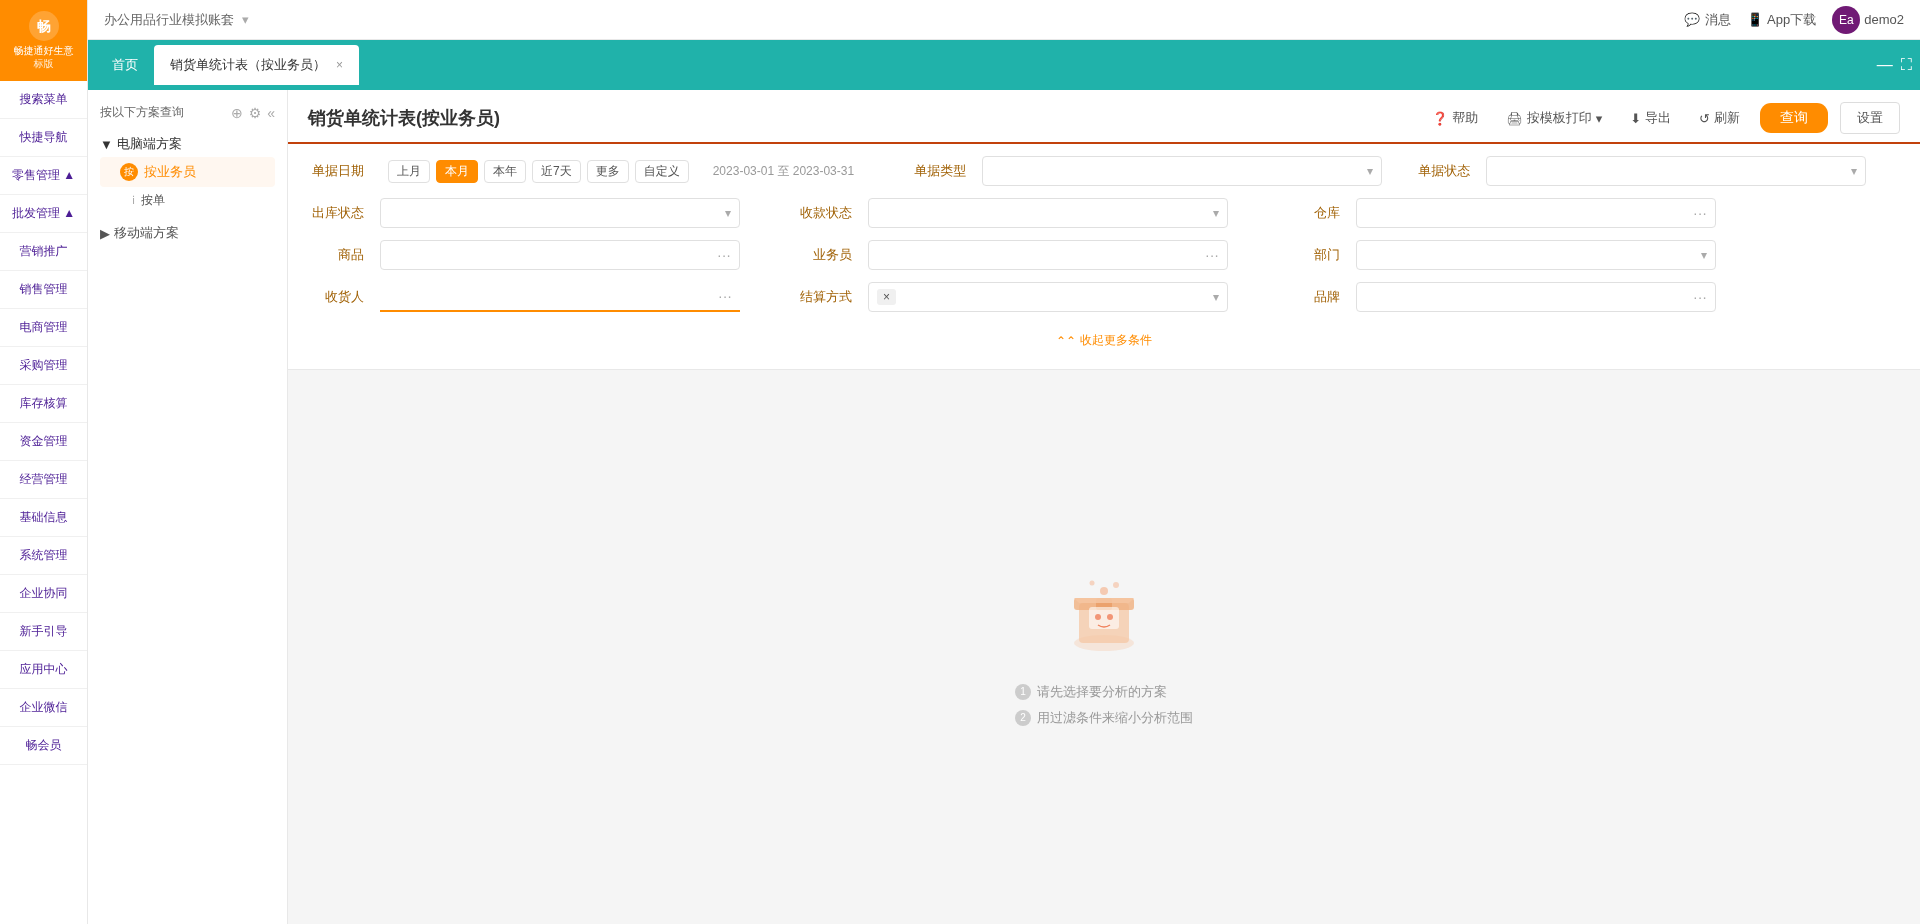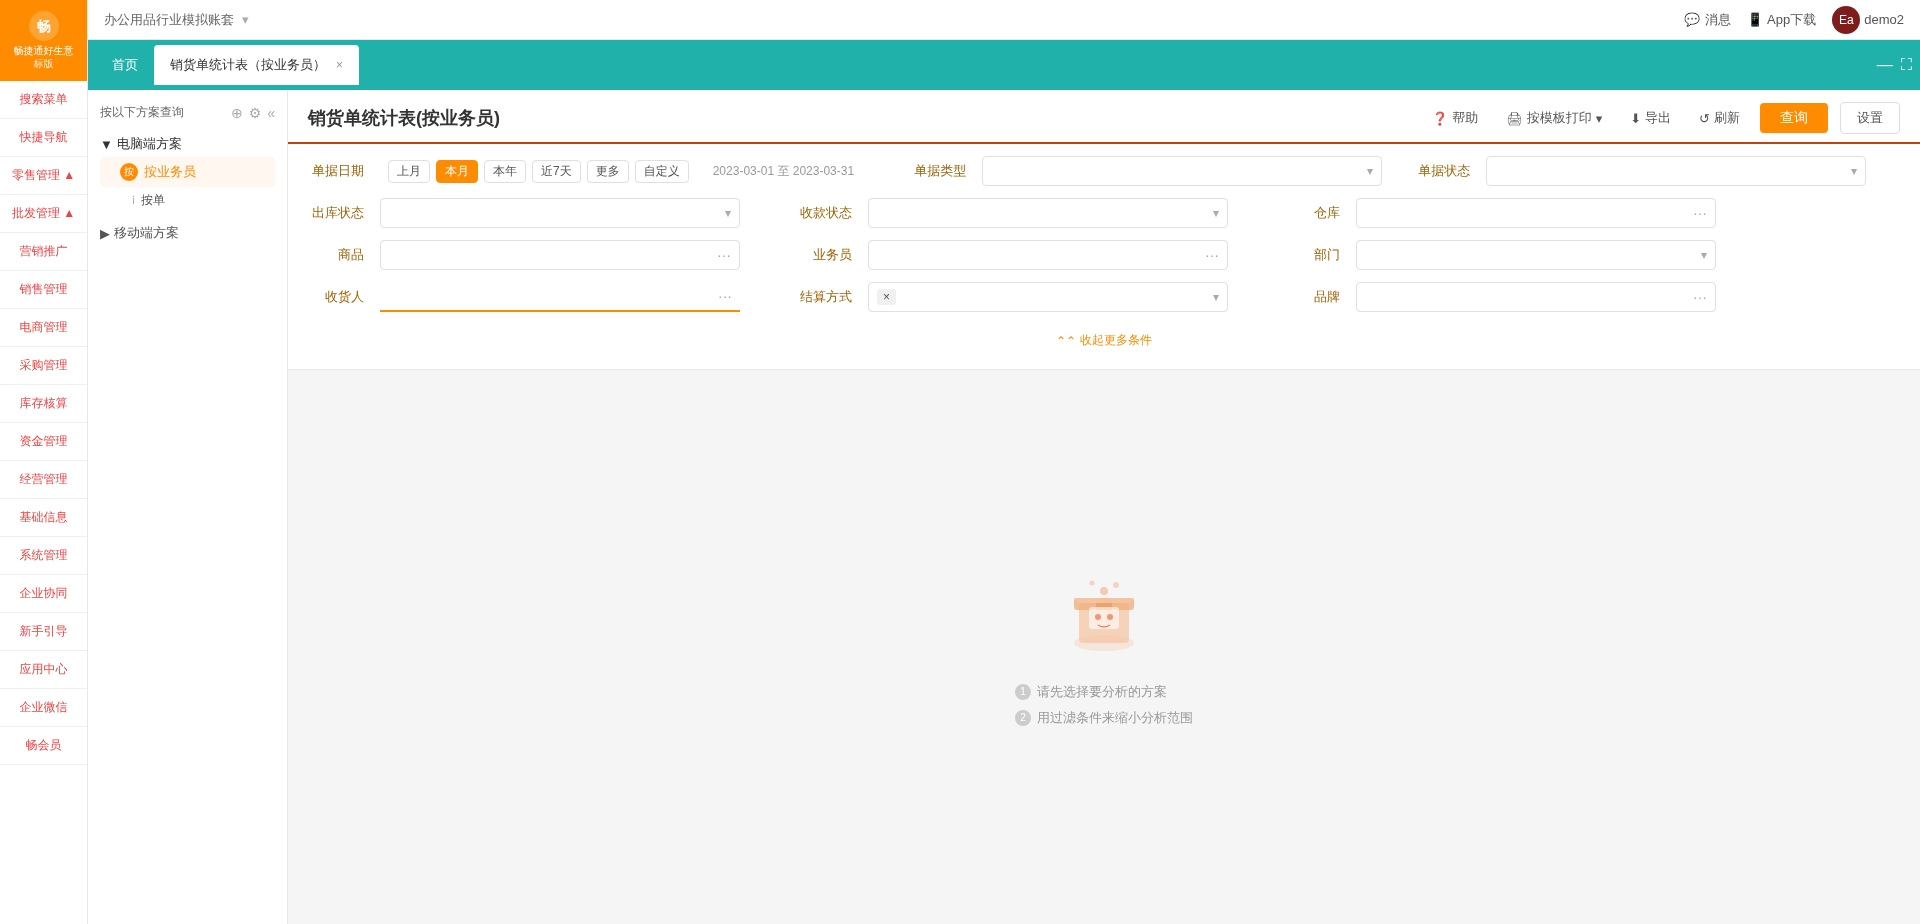--- a/index.html
+++ b/index.html
@@ -32,21 +32,21 @@
     .sidebar-logo .logo-icon {
       width: 32px;
       height: 32px;
       margin-bottom: 2px;
     }
     .sidebar-item {
       width: 100%;
       text-align: center;
       padding: 10px 4px;
       cursor: pointer;
-      color: #ef4444;
+      color: #4c1d95;
       font-size: 12px;
       border-bottom: 1px solid #f0f0f0;
     }
 
     
     #main {
       flex: 1;
       display: flex;
       flex-direction: column;
       height: 100%;
@@ -74,21 +74,21 @@
       display: flex;
       align-items: center;
       gap: 16px;
       color: #555;
       font-size: 13px;
     }
     .topbar-right .user-avatar {
       width: 28px;
       height: 28px;
       border-radius: 50%;
-      background: #7f1d1d;
+      background: #701a75;
       color: #fff;
       display: flex;
       align-items: center;
       justify-content: center;
       font-size: 12px;
     }
     .topbar-icon {
       display: flex;
       align-items: center;
       gap: 4px;
@@ -266,21 +266,21 @@
       color: #555;
       font-size: 13px;
       padding: 4px 8px;
       border-radius: 4px;
     }
     .action-btn.primary {
       background: #ff8c00;
       color: #fff;
       border: none;
       padding: 6px 20px;
-      border-radius: 4px;
+      border-radius: 11px;
       cursor: pointer;
       font-size: 14px;
     }
     .action-btn.secondary {
       background: #fff;
       color: #555;
       border: 1px solid #ddd;
       padding: 6px 16px;
       border-radius: 4px;
       cursor: pointer;

